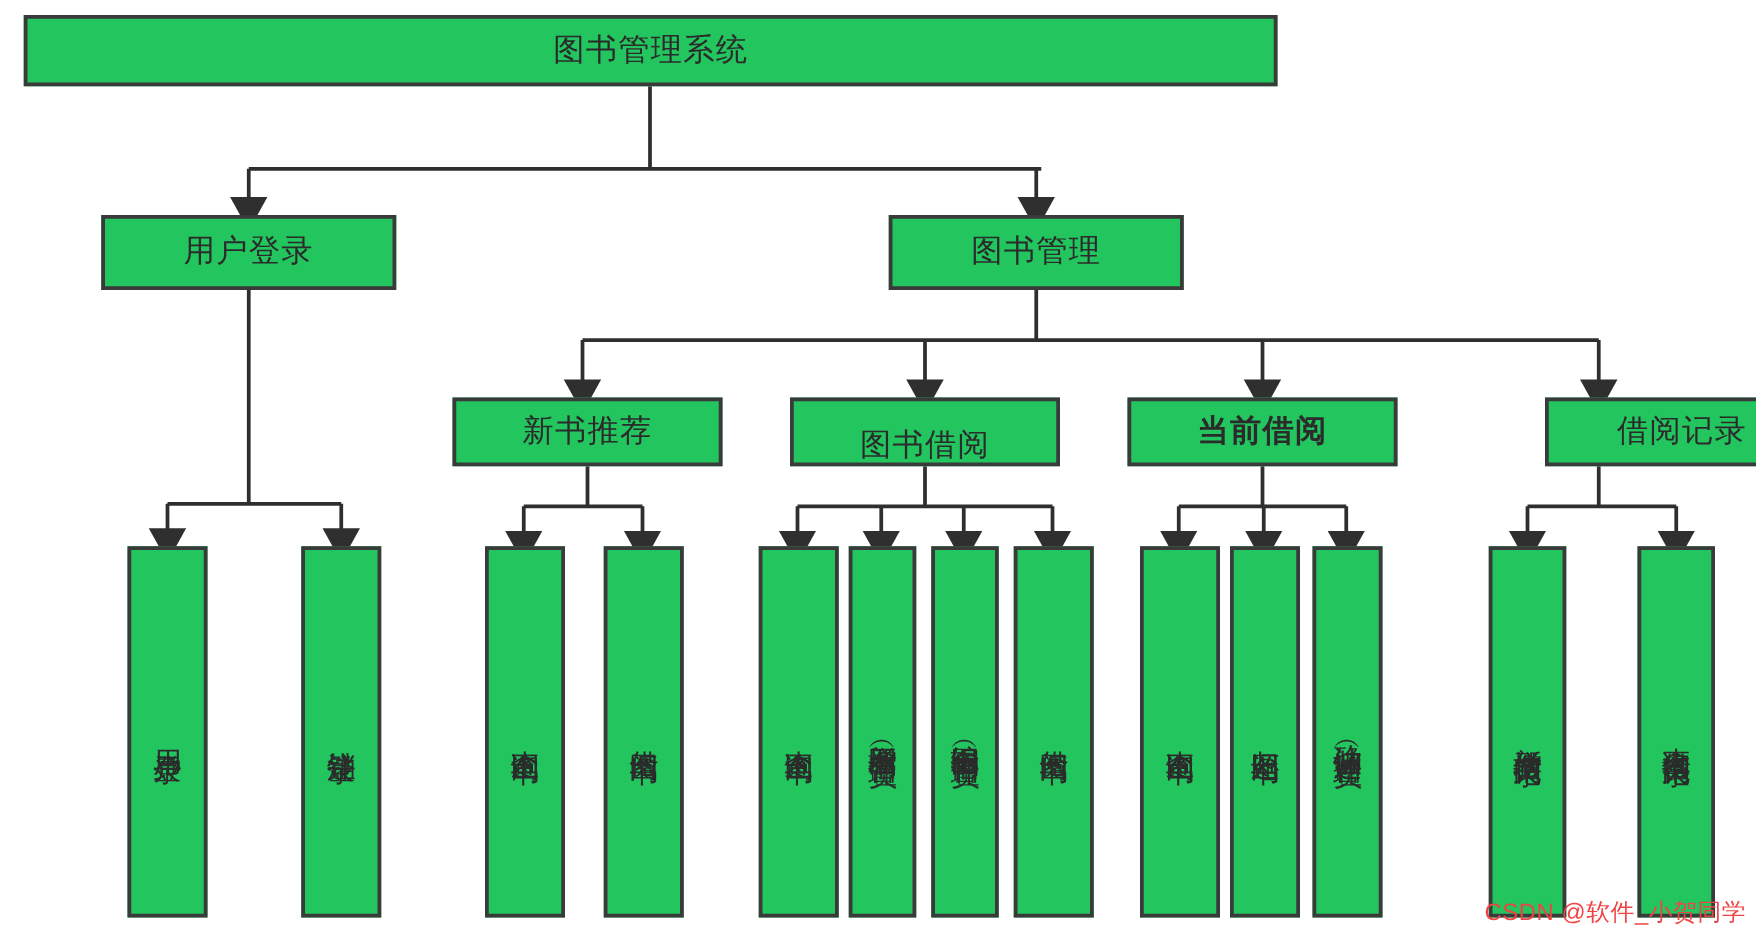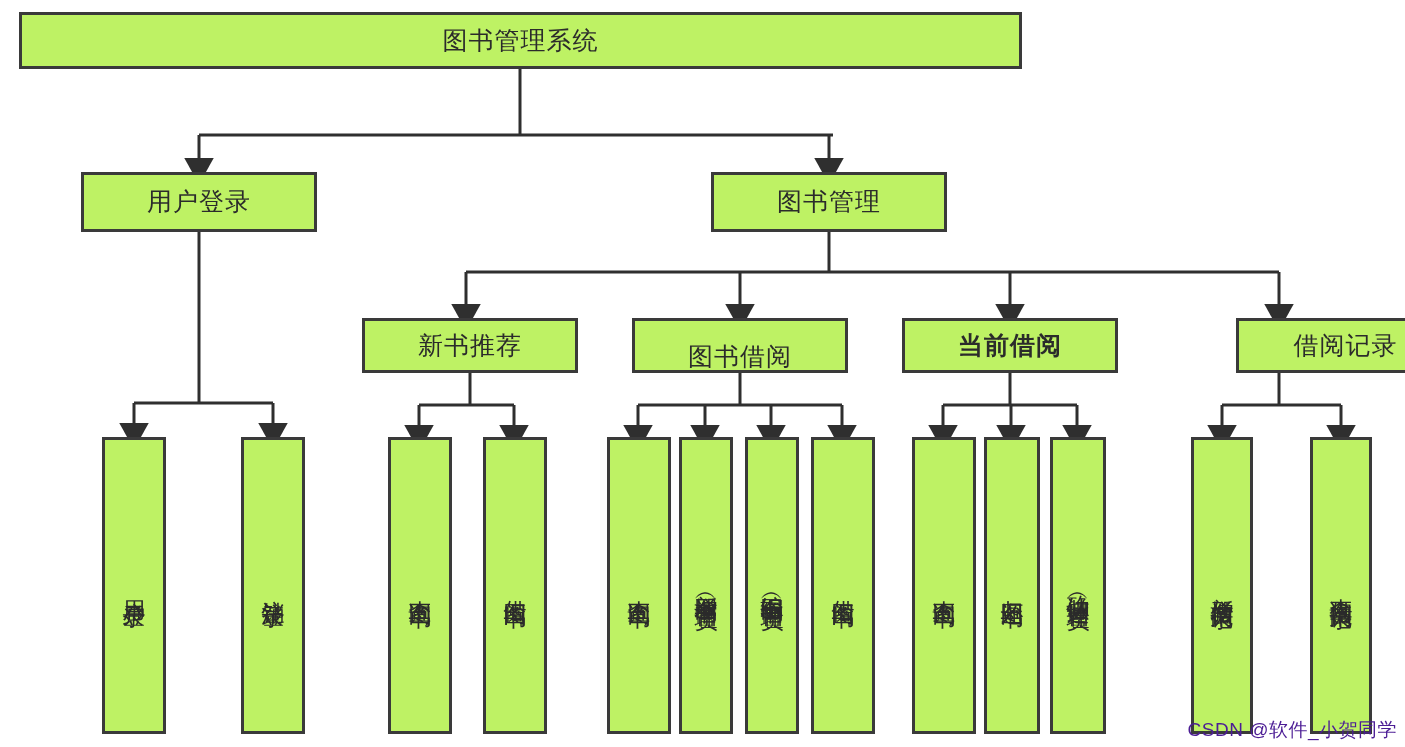--- a/index.html
+++ b/index.html
@@ -13,21 +13,21 @@
   #canvas {
     position: relative;
     width: 1405px;
     height: 747px;
     background: #ffffff;
     overflow: hidden;
   }
   .node {
     position: absolute;
     box-sizing: border-box;
-    background: #bef264;
+    background: #22c55e;
     border: 3px solid #3a3a3a;
     display: flex;
     align-items: center;
     justify-content: center;
     color: #2b2b2b;
   }
   .node-label {
     font-size: 25px;
     line-height: 1.1;
     letter-spacing: 1px;
@@ -54,21 +54,21 @@
     top: 0;
     width: 1405px;
     height: 747px;
     pointer-events: none;
   }
   .watermark {
     position: absolute;
     right: 8px;
     bottom: 4px;
     font-size: 19px;
-    color: #4c1d95;
+    color: #ef4444;
     letter-spacing: 0.5px;
     white-space: nowrap;
   }
 </style>
 </head>
 <body>
 
 <div id="canvas">
 
   <svg class="edge-svg" viewBox="0 0 1405 747">

